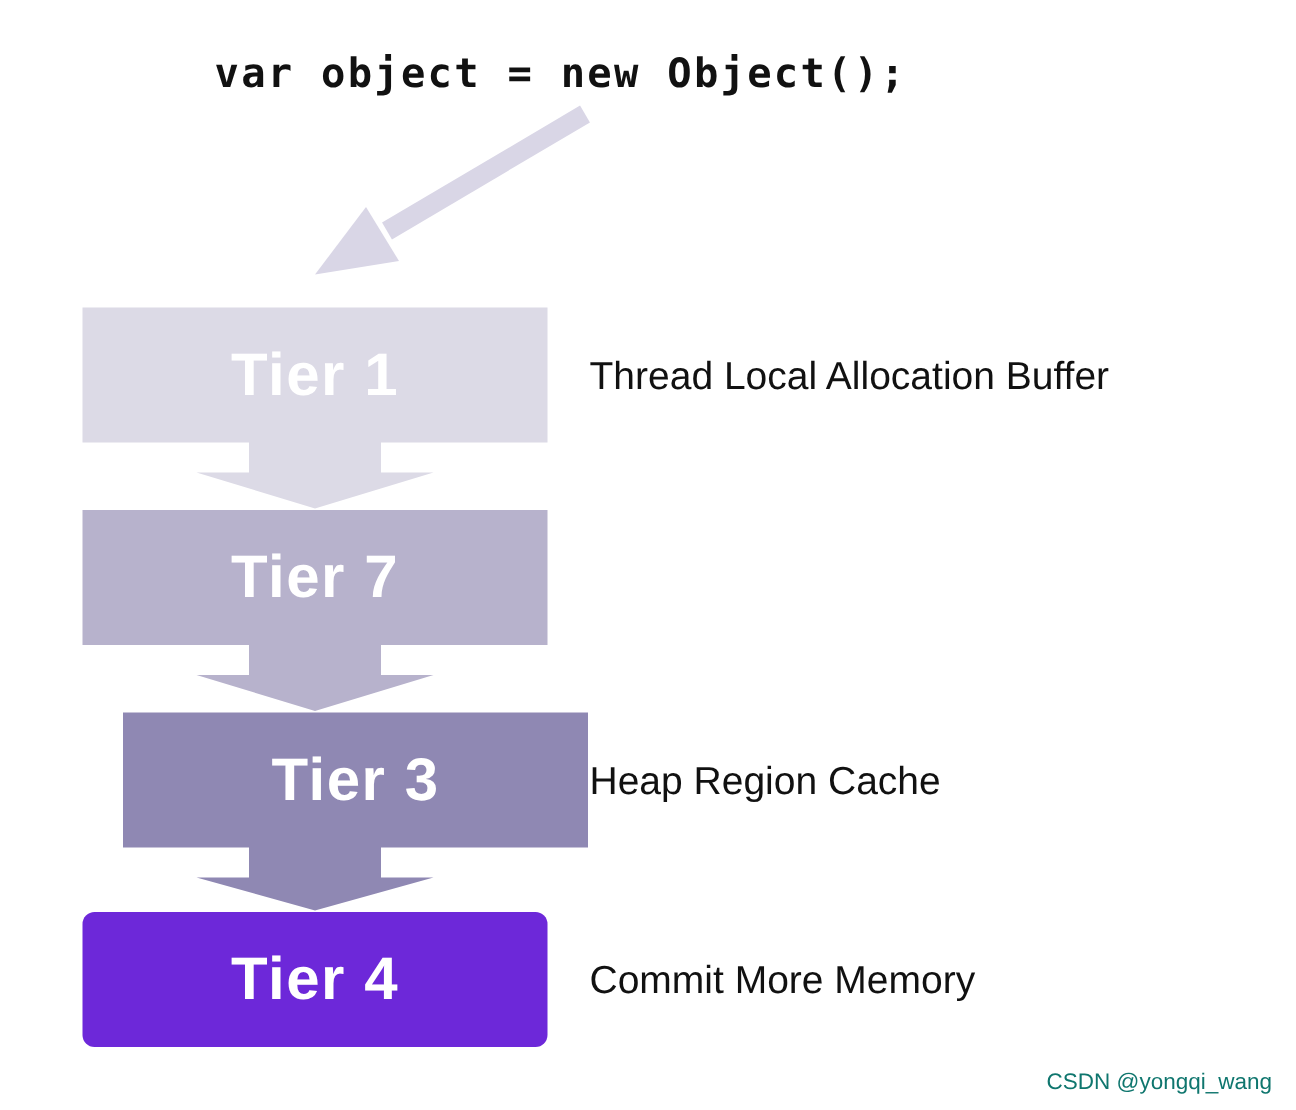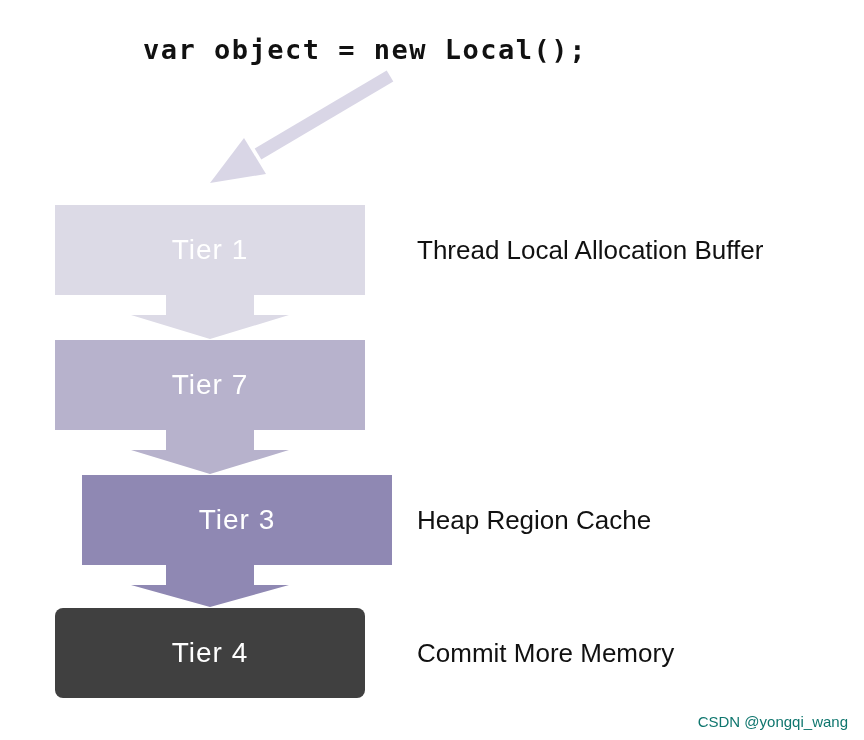--- a/index.html
+++ b/index.html
@@ -41,47 +41,47 @@
     height: 90px;
     display: flex;
     align-items: center;
     justify-content: center;
   }
   .tier-box.rounded {
     border-radius: 8px;
   }
   .tier-label {
     color: #ffffff;
-    font-size: 28px;
-    font-weight: 400;
+    font-size: 40px;
+    font-weight: 700;
     letter-spacing: 1px;
   }
   .tier-desc {
     position: absolute;
-    left: 417px;
+    left: 393px;
     height: 36px;
     line-height: 36px;
     font-size: 26px;
     color: #111111;
     white-space: nowrap;
   }
   .watermark {
     position: absolute;
     right: 16px;
     bottom: 10px;
     font-size: 15px;
     color: #0f766e;
   }
 </style>
 </head>
 <body>
 
 <div class="canvas">
 
-  <div class="code-line">var object = new Local();</div>
+  <div class="code-line">var object = new Object();</div>
 
   <svg class="arrow-overlay" viewBox="0 0 864 740">
 
     <g>
       <line x1="390" y1="76" x2="258" y2="154" stroke-width="13" stroke="#d9d6e6"></line>
       <polygon points="210,183 244,138 266,174" fill="#d9d6e6"></polygon>
     </g>
 
     <polygon points="166,293 254,293 254,315 289,315 210,339 131,315 166,315" fill="#dcdae6"></polygon>
 
@@ -95,21 +95,21 @@
   </div>
 
   <div class="tier-box" style="top: 340px; background-color: rgb(183, 178, 204);">
     <span class="tier-label">Tier 7</span>
   </div>
 
   <div class="tier-box" style="top: 475px; background-color: rgb(143, 136, 179); margin-left: 27px;">
     <span class="tier-label">Tier 3</span>
   </div>
 
-  <div class="tier-box rounded" style="top: 608px; background-color: #404040; text-align: right;">
+  <div class="tier-box rounded" style="top: 608px; background-color: #6d28d9; text-align: right;">
     <span class="tier-label">Tier 4</span>
   </div>
 
   <div class="tier-desc" style="top:232px">Thread Local Allocation Buffer</div>
   <div class="tier-desc" style="top:502px">Heap Region Cache</div>
   <div class="tier-desc" style="top:635px">Commit More Memory</div>
 
   <div class="watermark">CSDN @yongqi_wang</div>
 
 </div>

